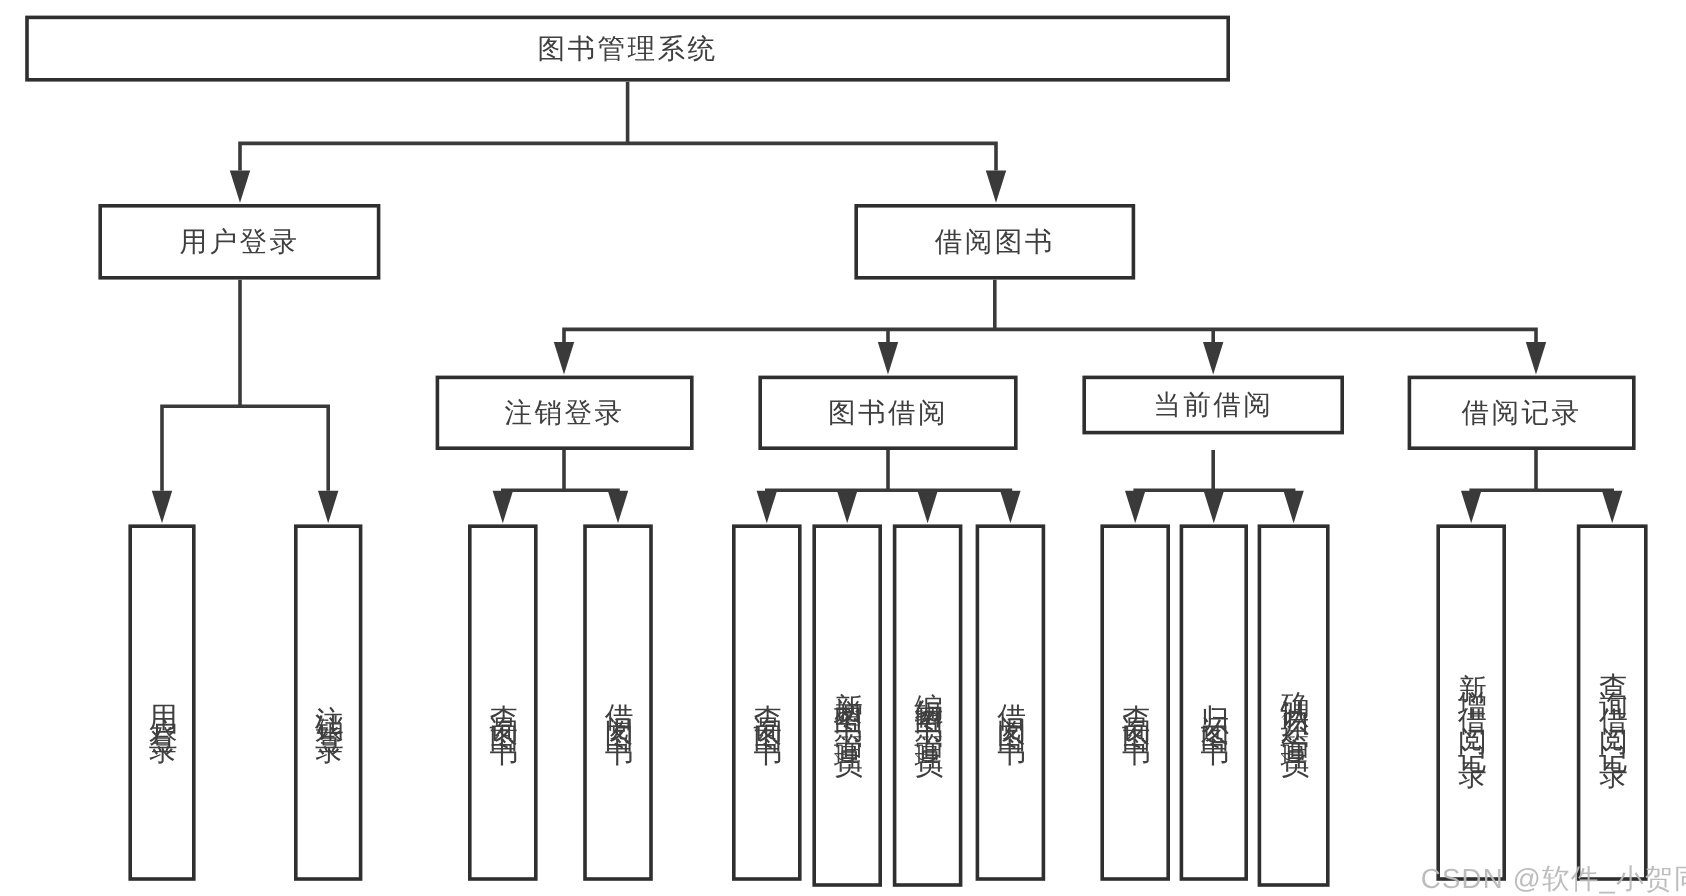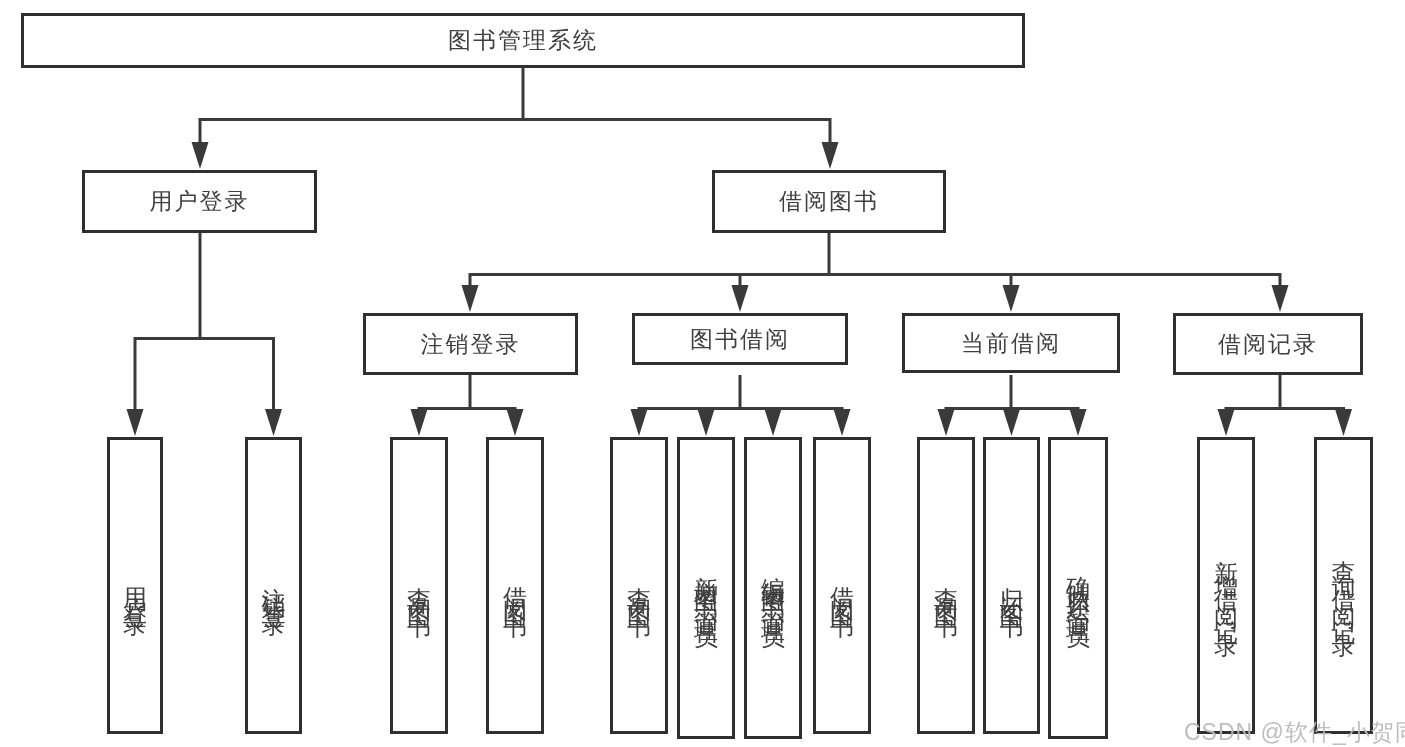--- a/index.html
+++ b/index.html
@@ -101,24 +101,24 @@
   <div class="node h" style="left:82px;top:170px;width:235px;height:63px">
     <span>用户登录</span>
   </div>
   <div class="node h" style="left:712px;top:170px;width:234px;height:63px">
     <span>借阅图书</span>
   </div>
 
   <div class="node h" style="left:363px;top:313px;width:215px;height:62px">
     <span>注销登录</span>
   </div>
-  <div class="node h" style="left:632px;top:313px;width:216px;height:52px">
+  <div class="node h" style="left:632px;top:313px;width:216px;height:62px">
     <span>图书借阅</span>
   </div>
-  <div class="node h" style="left:902px;top:313px;width:218px;height:60px">
+  <div class="node h" style="left:902px;top:313px;width:218px;height:49px">
     <span>当前借阅</span>
   </div>
   <div class="node h" style="left:1173px;top:313px;width:190px;height:62px">
     <span>借阅记录</span>
   </div>
 
   <div class="node v ls4" style="left:107px;top:437px;width:56px;height:297px">
     <span class="vtext">用户登录</span>
   </div>
   <div class="node v ls4" style="left:245px;top:437px;width:57px;height:297px">

